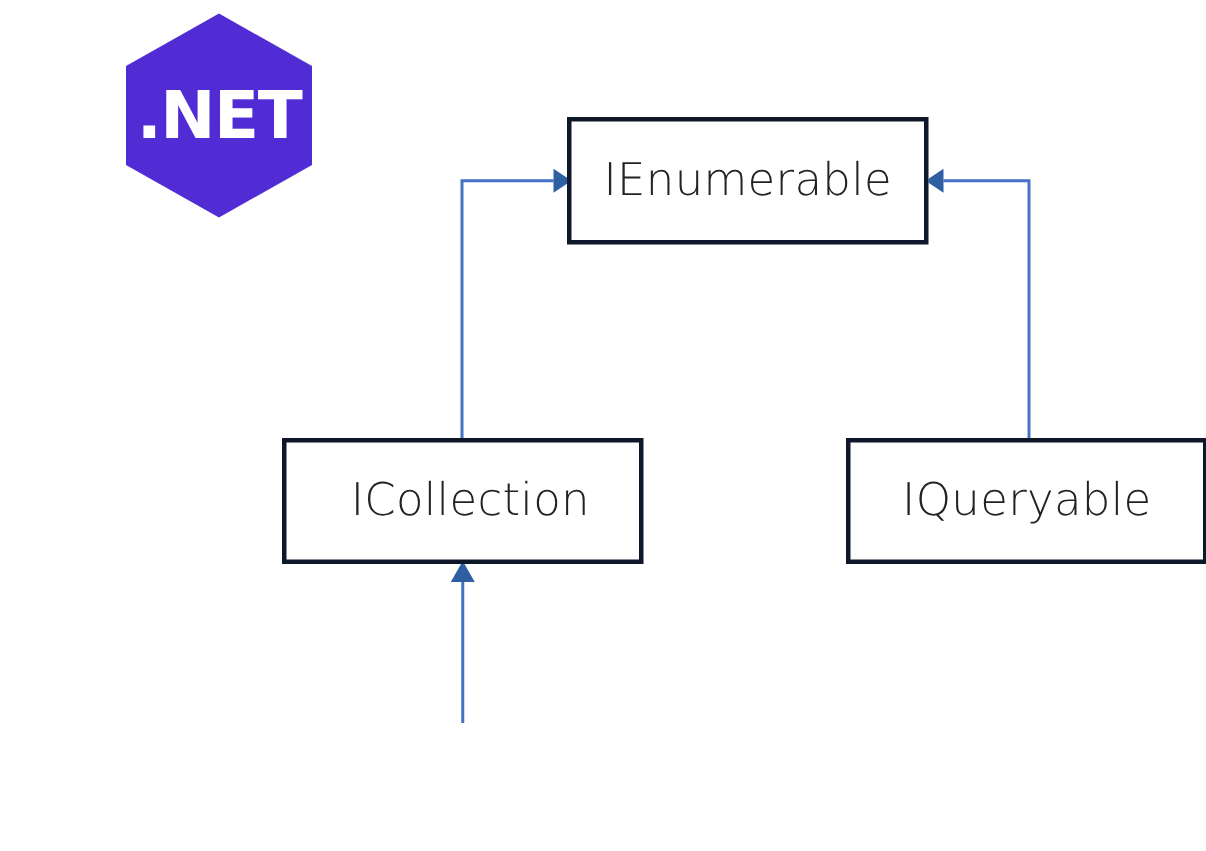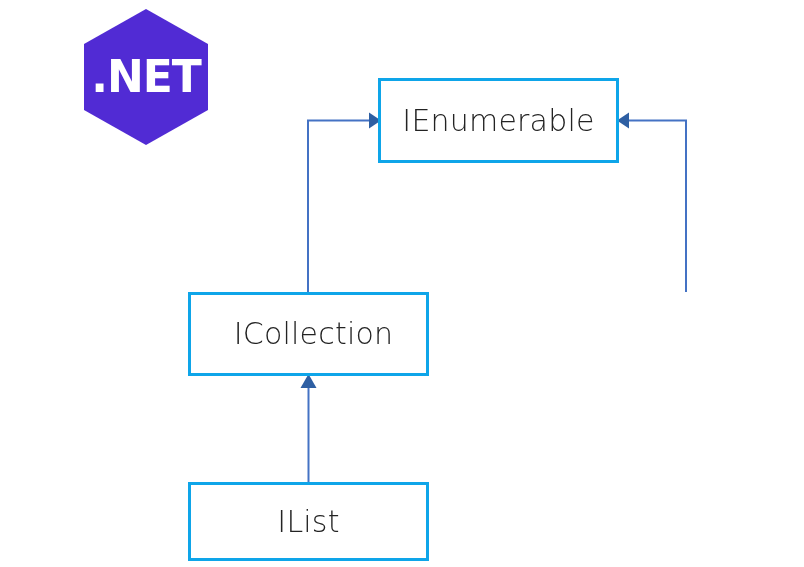--- a/index.html
+++ b/index.html
@@ -27,21 +27,21 @@
     left: 0;
     top: 0;
     width: 804px;
     height: 567px;
     pointer-events: none;
   }
   .node {
     position: absolute;
     box-sizing: border-box;
     background: #ffffff;
-    border: 3px solid #0ea5e9;
+    border: 3px solid #0f172a;
     display: flex;
     align-items: center;
     justify-content: center;
     text-align: right;
   }
   .node-label {
     color: #232323;
     font-size: 30px;
     font-weight: 300;
     line-height: 1;
@@ -126,18 +126,18 @@
   </svg>
 
   <div class="node" id="node-ienumerable">
     <span class="node-label">IEnumerable</span>
   </div>
 
   <div class="node" id="node-icollection">
     <span class="node-label">ICollection</span>
   </div>
 
+  <div class="node" id="node-iqueryable">
+    <span class="node-label">IQueryable</span>
+  </div>
 
-  <div class="node" id="node-ilist">
-    <span class="node-label">IList</span>
-  </div>
 
 </div>
 
 </body></html>

